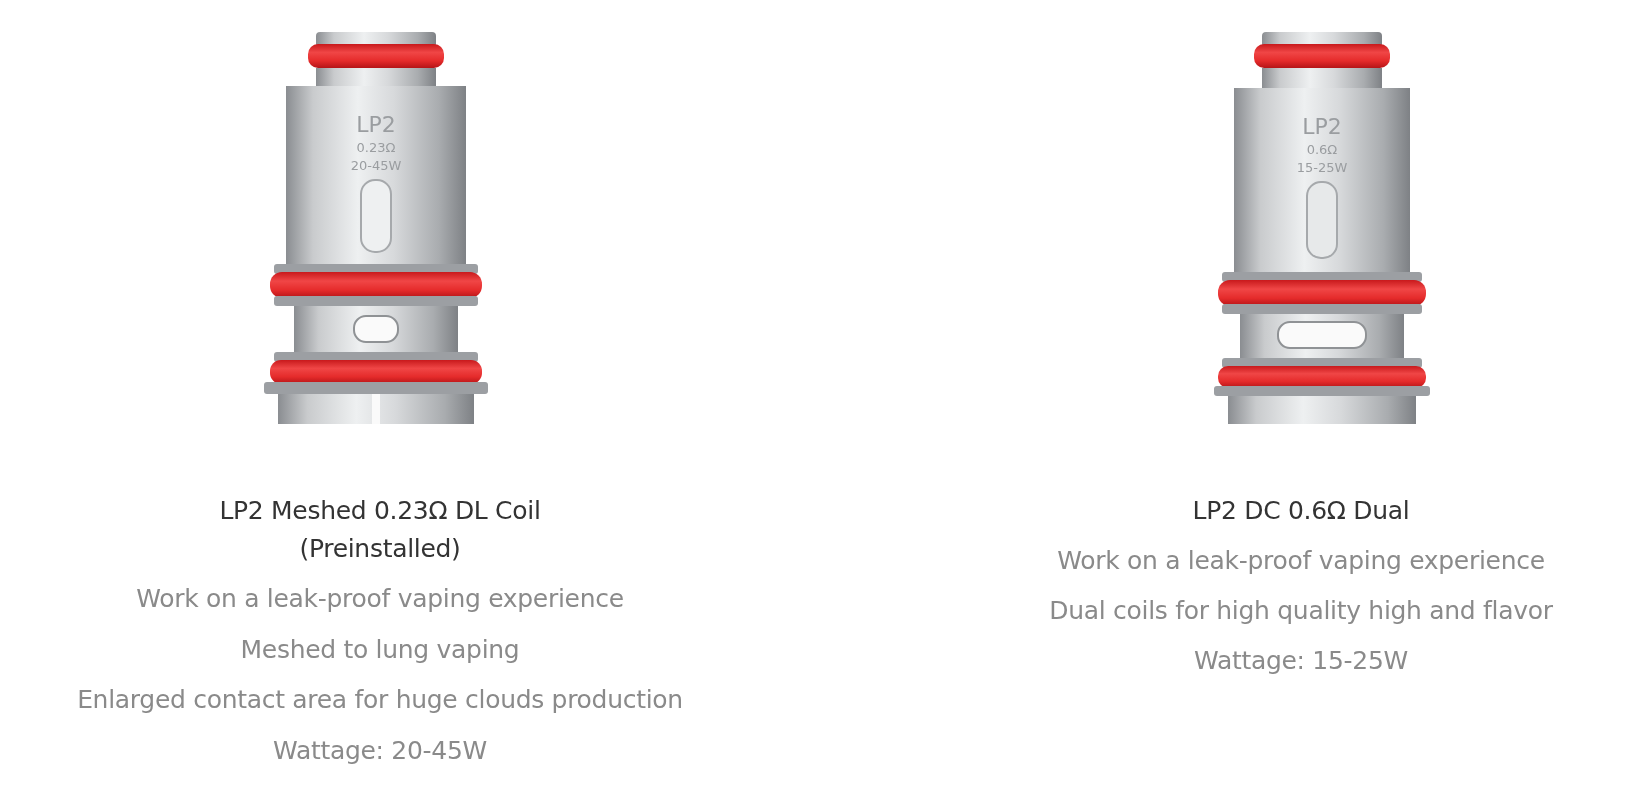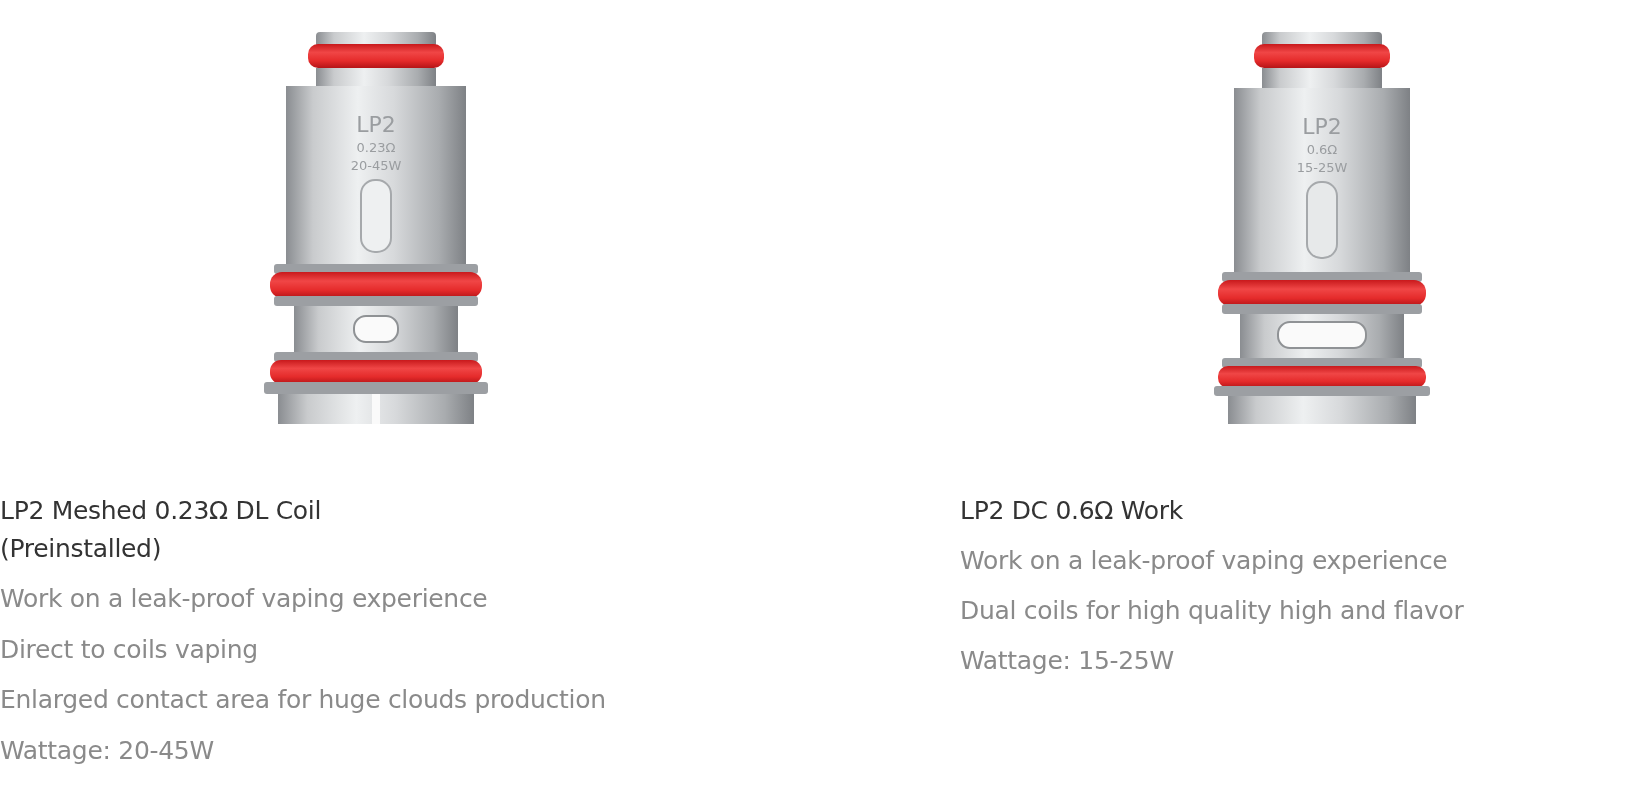--- a/index.html
+++ b/index.html
@@ -4,21 +4,21 @@
 <style>
   html, body { margin:0; padding:0; background:#ffffff; }
   body { width:1642px; height:800px; position:relative; overflow:hidden;
          font-family:"DejaVu Sans", sans-serif; }
   .col { position:absolute; top:0; height:800px; }
   .col.left { left:0; width:760px; }
   .col.right { left:960px; width:682px; }
   .coil { position:absolute; top:28px; }
   .left .coil { left:264px; width:224px; height:400px; }
   .right .coil { left:252px; width:220px; height:400px; }
-  .caption { position:absolute; top:492px; left:0; width:100%; text-align:left; }
+  .caption { position:absolute; top:492px; left:0; width:100%; text-align:center; }
   .title { color:#333; font-size:25px; line-height:38px; letter-spacing:-0.3px; }
   .feat { color:#8a8a8a; font-size:25px; line-height:50px; letter-spacing:-0.3px; font-weight:400;}
   .feats { margin-top:6px; }
   .left .feat { line-height:50.5px; }
 </style>
 </head>
 <body>
 
 <svg width="0" height="0" style="position:absolute">
   <defs>
@@ -59,21 +59,21 @@
     <rect x="0" y="354" width="224" height="12" rx="3" fill="#9c9fa3"></rect>
     <rect x="14" y="366" width="196" height="30" fill="url(#steel)"></rect>
     <rect x="108" y="366" width="8" height="30" fill="#fafafa"></rect>
   </svg>
 
   <div class="caption">
     <div class="title">LP2 Meshed 0.23Ω DL Coil</div>
     <div class="title">(Preinstalled)</div>
     <div class="feats">
       <div class="feat">Work on a leak-proof vaping experience</div>
-      <div class="feat">Direct to coils vaping</div>
+      <div class="feat">Meshed to lung vaping</div>
       <div class="feat">Enlarged contact area for huge clouds production</div>
       <div class="feat">Wattage: 20-45W</div>
     </div>
   </div>
 </div>
 
 <div class="col right">
   <svg class="coil" viewBox="0 0 220 400">
     <rect x="50" y="4" width="120" height="16" rx="4" fill="url(#steel)"></rect>
     <rect x="42" y="16" width="136" height="24" rx="10" fill="url(#red)"></rect>
@@ -88,20 +88,20 @@
     <rect x="10" y="276" width="200" height="10" rx="3" fill="#9c9fa3"></rect>
     <rect x="28" y="286" width="164" height="46" fill="url(#steel)"></rect>
     <rect x="66" y="294" width="88" height="26" rx="12" fill="#fafafa" stroke="#8f9295" stroke-width="2"></rect>
     <rect x="10" y="330" width="200" height="10" rx="3" fill="#9c9fa3"></rect>
     <rect x="6" y="338" width="208" height="22" rx="10" fill="url(#red)"></rect>
     <rect x="2" y="358" width="216" height="10" rx="3" fill="#9c9fa3"></rect>
     <rect x="16" y="368" width="188" height="28" fill="url(#steel)"></rect>
   </svg>
 
   <div class="caption">
-    <div class="title">LP2 DC 0.6Ω Work</div>
+    <div class="title">LP2 DC 0.6Ω Dual</div>
     <div class="feats">
       <div class="feat">Work on a leak-proof vaping experience</div>
       <div class="feat">Dual coils for high quality high and flavor</div>
       <div class="feat">Wattage: 15-25W</div>
     </div>
   </div>
 </div>
 
 </body></html>

